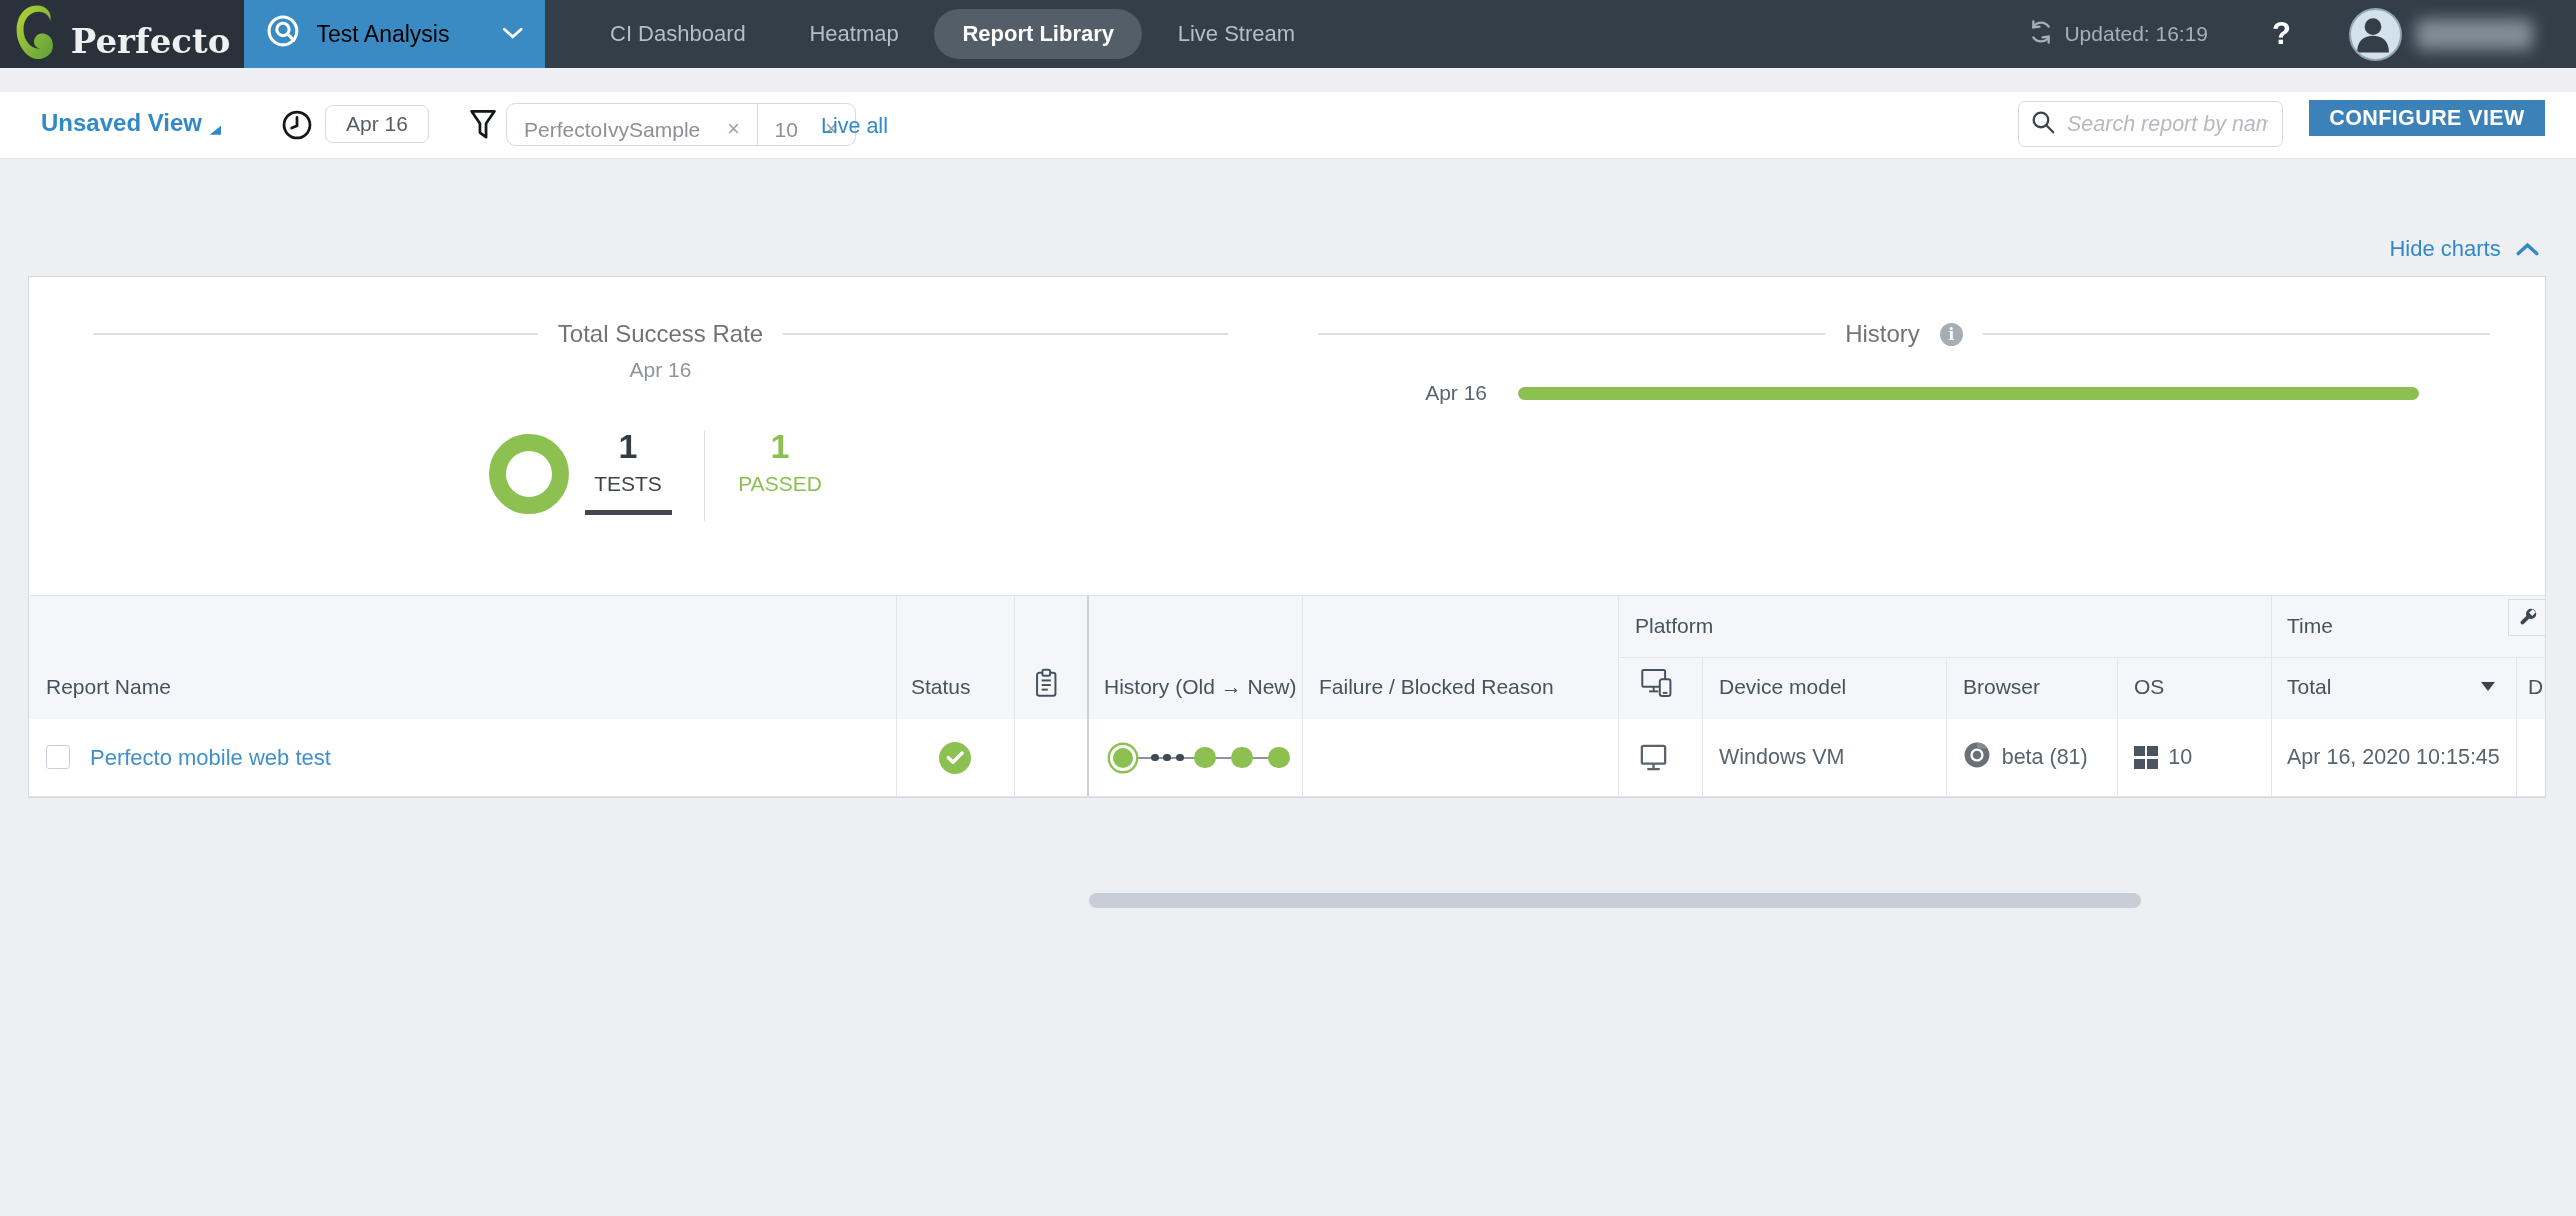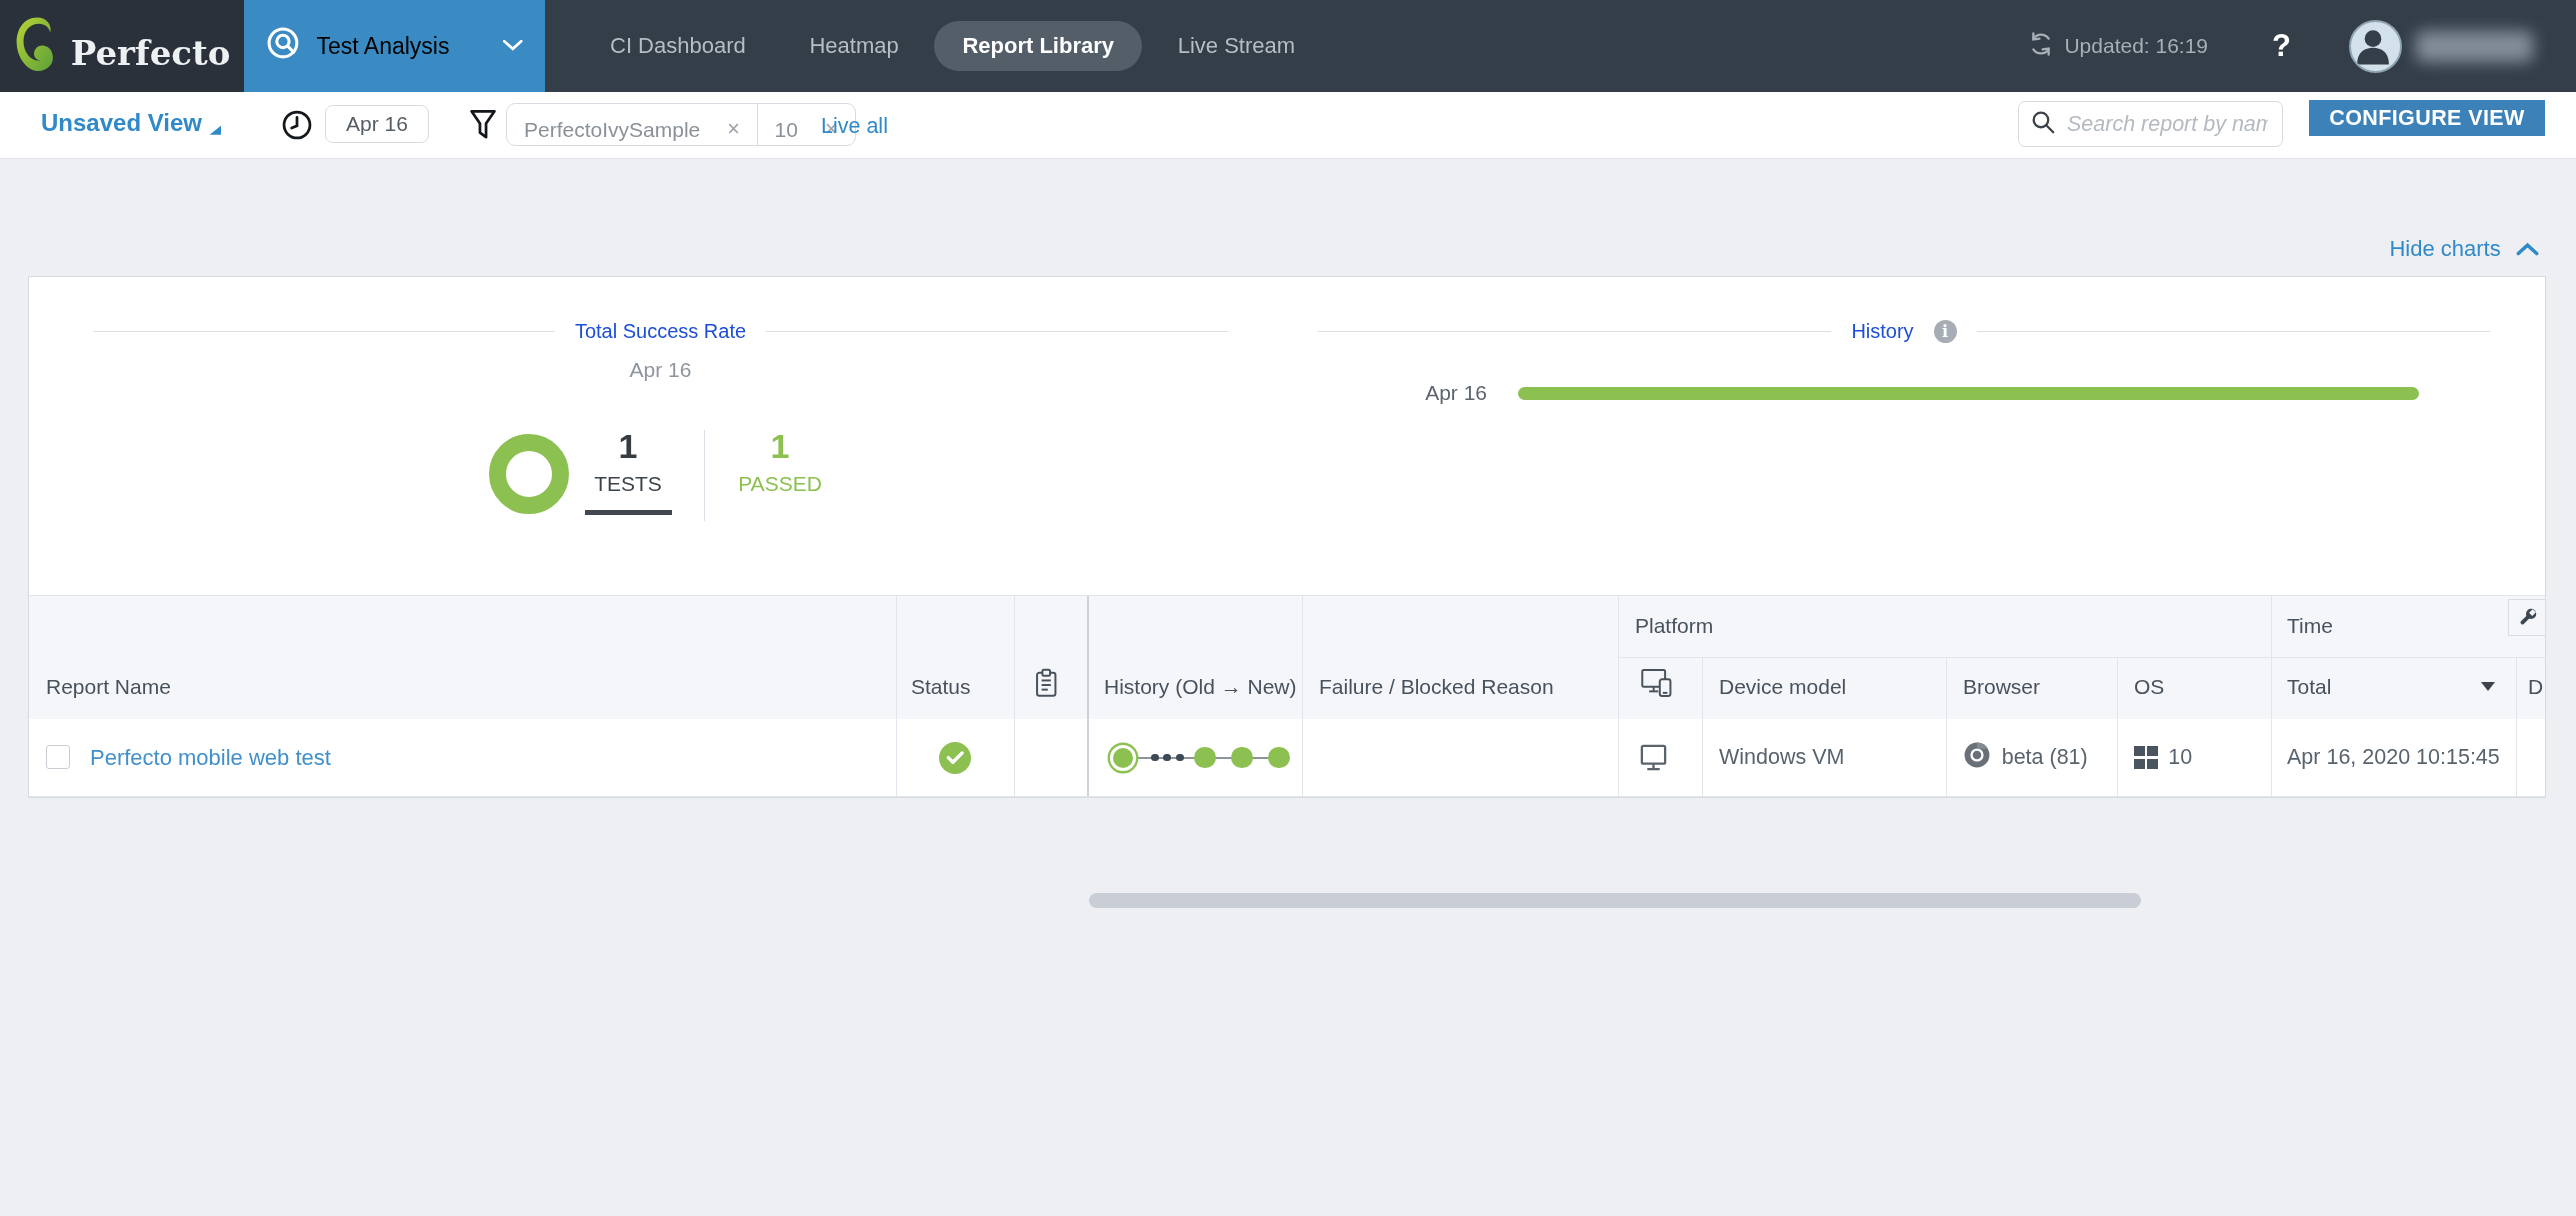--- a/index.html
+++ b/index.html
@@ -1,20 +1,20 @@
 <!DOCTYPE html>
 <html style="font-size:12.3px"><head>
 <meta charset="utf-8">
 <style>
   html,body{margin:0;padding:0;}
   body{font-family:"Liberation Sans",sans-serif;}
   .screen{position:relative;width:2576px;height:1217px;background:#edeff3;overflow:hidden;}
 
   
-  .navbar{position:absolute;left:0;top:0;width:100%;height:92px;background:#333e49;display:flex;align-items:stretch;}
+  .navbar{position:absolute;left:0;top:0;width:100%;height:68px;background:#333e49;display:flex;align-items:stretch;}
   .brand{width:244px;background:#2a313a;display:flex;align-items:center;justify-content:center;gap:9.2px;flex:none;}
   .brand-text{color:#eef1f2;font-family:"DejaVu Serif",serif;font-weight:bold;font-size:34px;margin-top:14px;}
   .menu{width:258px;background:#3a8ac3;color:#000000;display:flex;align-items:center;padding:0 21.5px;flex:none;}
   .menu-label{font-size:23px;margin-left:14px;}
   .menu .chev{margin-left:auto;}
   .tabs{display:flex;align-items:center;margin-left:37px;gap:7.7px;}
   .tab{color:#b6bdc4;font-size:22px;padding:12.3px 28px;white-space:nowrap;cursor:pointer;}
   .tab.active{background:#545e68;color:#fff;border-radius:35px;font-weight:bold;}
   .nav-right{margin-left:auto;display:flex;align-items:center;padding-right:43px;}
   .updated{color:#a7afb7;font-size:21px;display:flex;align-items:center;gap:10.7px;white-space:nowrap;}
@@ -41,21 +41,21 @@
   .configure{position:absolute;right:31px;top:8.4px;width:236px;height:36px;background:#3c82b8;color:#fff;font-size:21.5px;font-weight:bold;letter-spacing:0.4px;display:flex;align-items:center;justify-content:center;cursor:pointer;}
 
   
   .hide-charts{position:absolute;top:236px;right:37px;display:flex;align-items:center;gap:15.3px;color:#3089c9;font-size:22px;cursor:pointer;}
 
   
   .card{position:absolute;left:28px;top:276px;width:2518px;background:#fff;border:0.8px solid #d5d9e0;box-sizing:border-box;}
   .charts{position:relative;height:318px;}
   .legend{position:absolute;top:43px;display:flex;align-items:center;gap:20px;}
   .legend .line{flex:1;height:1.5px;background:#dcdfe5;}
-  .legend .ltitle{font-size:20px;color:#1d4ed8;white-space:nowrap;}
+  .legend .ltitle{font-size:24px;color:#737373;white-space:nowrap;}
   .legend-success{left:64px;width:1135px;}
   .legend-history{left:1289px;width:1172px;}
   .chart-date{position:absolute;top:81px;left:64px;width:1135px;text-align:center;color:#8d959d;font-size:21px;}
   .donut{position:absolute;top:157px;left:460px;width:80px;height:80px;border:17px solid #8cc152;border-radius:50%;box-sizing:border-box;}
   .tests-col{position:absolute;top:150px;left:549px;width:100px;text-align:center;}
   .metric-val{font-size:34px;font-weight:bold;color:#363c42;}
   .metric-lbl{font-size:21px;color:#3d444b;margin-top:6.1px;}
   .tests-underline{width:87px;height:5.4px;background:#40474e;margin:14px auto 0;}
   .metric-div{position:absolute;top:153px;left:675px;width:0.8px;height:91px;background:#dcdfe5;}
   .passed-col{position:absolute;top:150px;left:701px;width:100px;text-align:center;}

